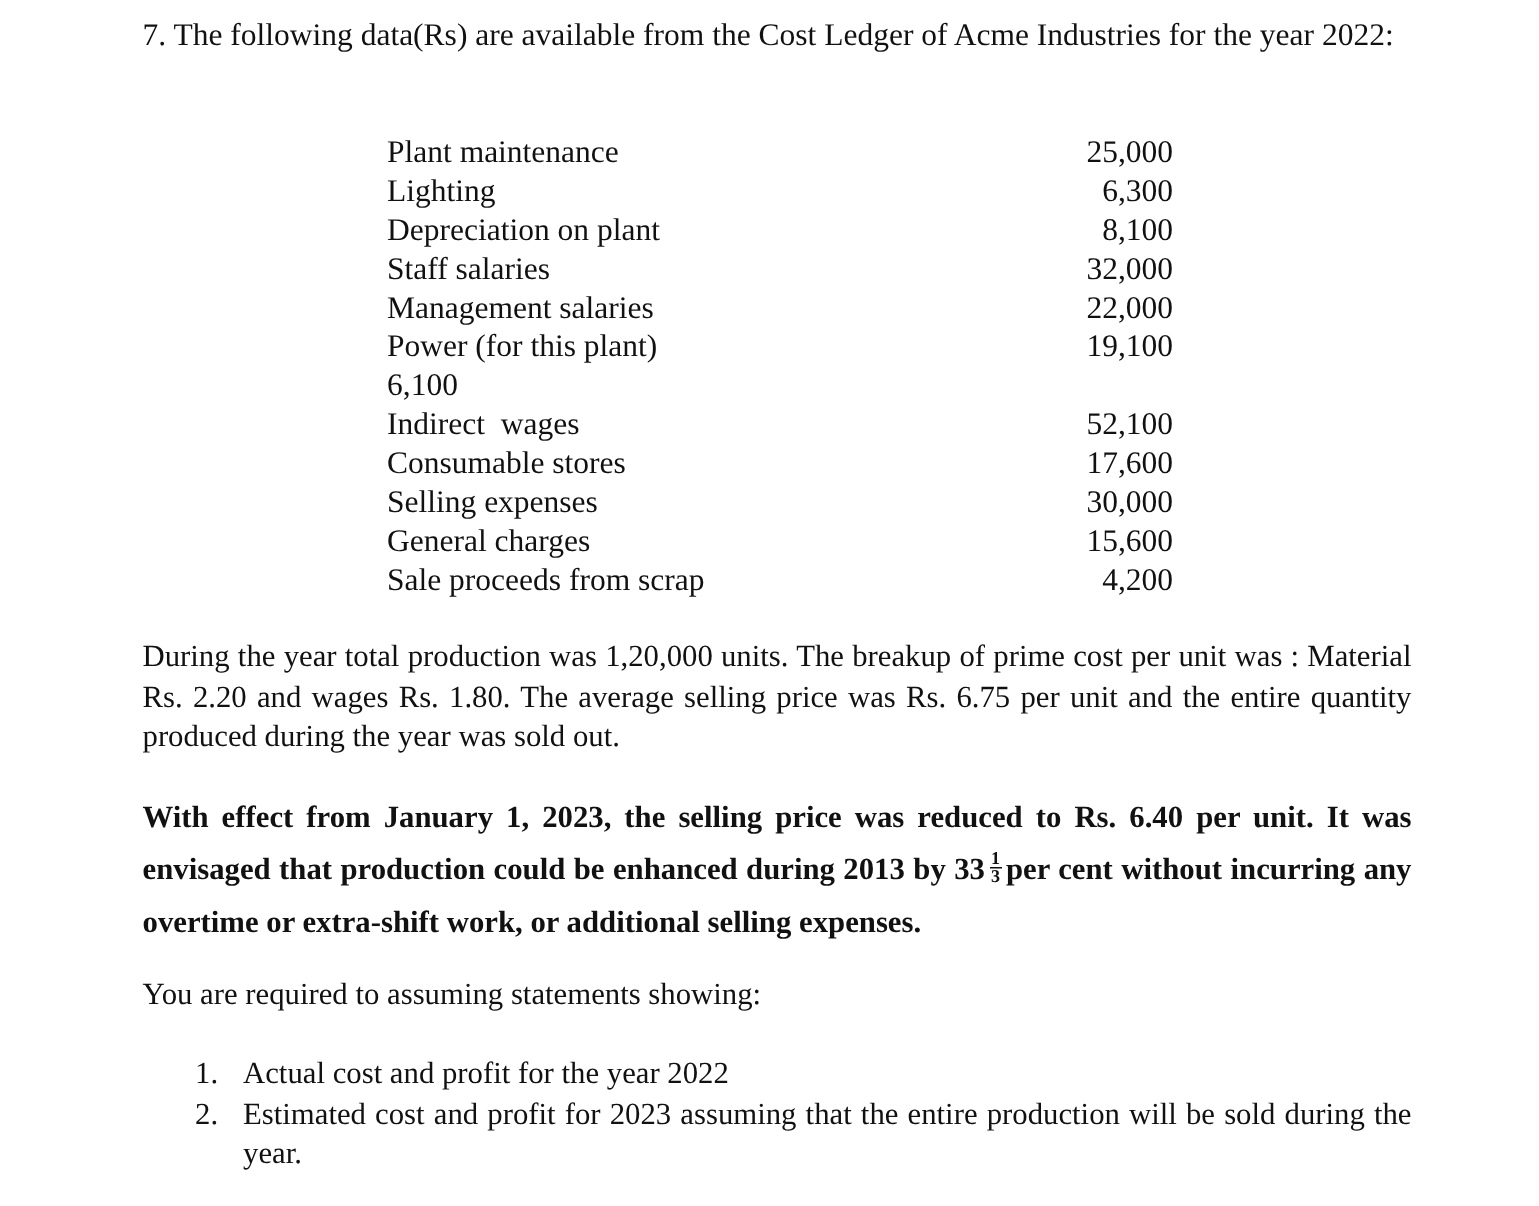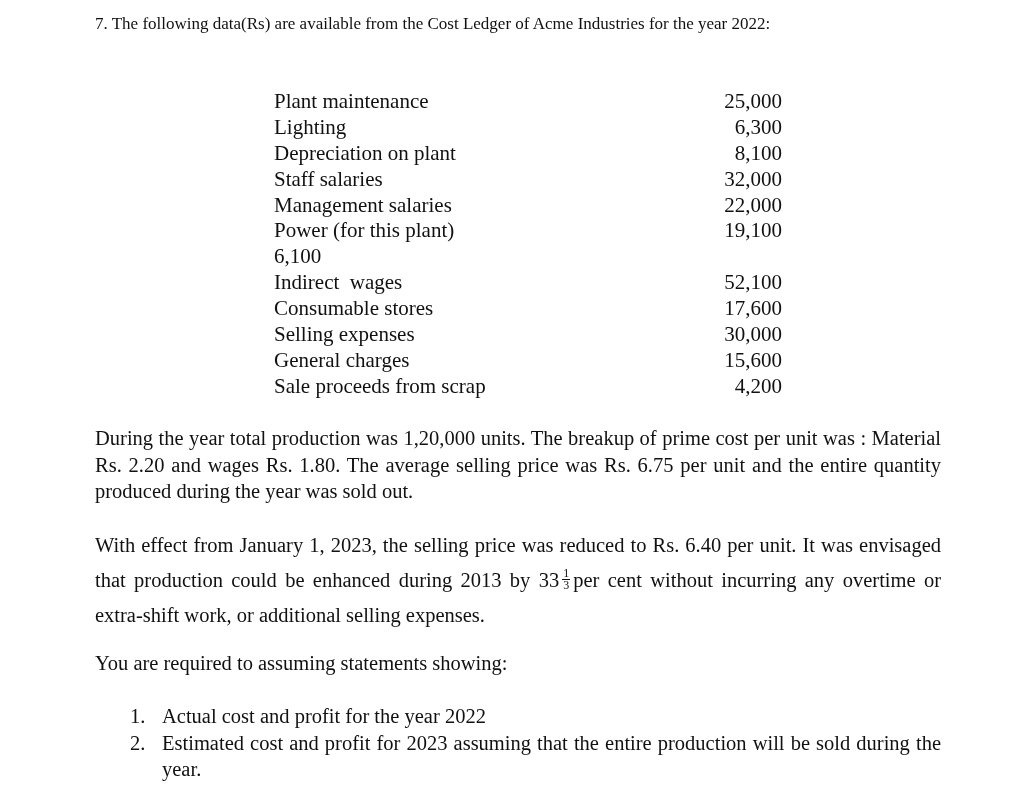--- a/index.html
+++ b/index.html
@@ -3,36 +3,36 @@
   <meta charset="utf-8">
   <style>
     html, body { margin: 0; padding: 0; background: #ffffff; }
     body {
       width: 1026px; height: 804px; overflow: hidden; position: relative;
       font-family: "Liberation Serif", "DejaVu Serif", serif;
       color: #111111;
     }
     .heading {
       position: absolute; left: 95px; top: 10px; width: 840px;
-      font-size: 17px; line-height: 27px;
+      font-size: 21px; line-height: 27px;
     }
     .ledger {
       position: absolute; left: 258px; top: 89px; width: 524px;
     }
     .ledger-row {
       display: flex; justify-content: space-between; align-items: baseline;
-      height: 25.9px; font-size: 21px; line-height: 25.9px; margin-left: 16px;
+      height: 25.9px; font-size: 21px; line-height: 25.9px;
     }
     .ledger-row .amt { text-align: center; }
     .para {
       position: absolute; left: 95px; width: 846px;
       font-size: 20.5px; text-align: justify;
     }
     .p1 { top: 425px; line-height: 26.5px; }
-    .p2 { top: 528px; line-height: 35px; }
+    .p2 { top: 528px; line-height: 35px; font-weight: bold; }
     .p3 { top: 650px; line-height: 26px; }
     .frac {
       display: inline-block; vertical-align: middle; text-align: center;
       font-size: 12px; line-height: 11px; margin: 0 3px; position: relative; top: -3px;
     }
     .frac .num { display: block; border-bottom: 1px solid #111; padding: 0 1px; }
     .frac .den { display: block; }
     .reqs {
       position: absolute; left: 130px; top: 703px; width: 811px;
       font-size: 20.5px; line-height: 26.5px;

